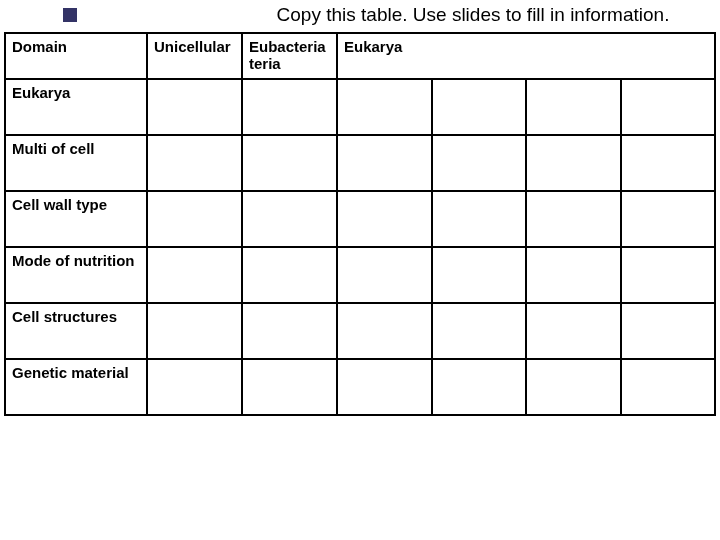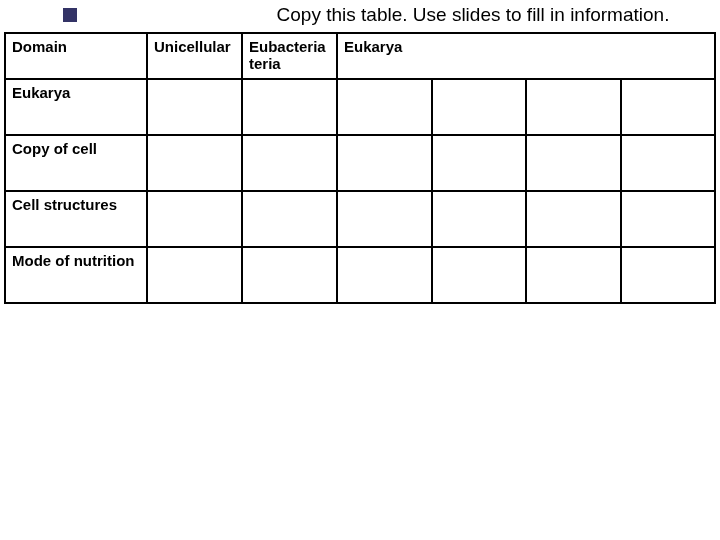--- a/index.html
+++ b/index.html
@@ -89,39 +89,57 @@
   <tr class="body-row">
     <td class="rowlabel">Eukarya</td>
     <td></td>
     <td></td>
     <td></td>
     <td></td>
     <td></td>
     <td></td>
   </tr>
   <tr class="body-row">
-    <td class="rowlabel">Copy of cell</td>
+    <td class="rowlabel">Multi of cell</td>
+    <td></td>
+    <td></td>
+    <td></td>
+    <td></td>
+    <td></td>
+    <td></td>
+  </tr>
+  <tr class="body-row">
+    <td class="rowlabel">Cell wall type</td>
+    <td></td>
+    <td></td>
+    <td></td>
+    <td></td>
+    <td></td>
+    <td></td>
+  </tr>
+  <tr class="body-row">
+    <td class="rowlabel">Mode of nutrition</td>
     <td></td>
     <td></td>
     <td></td>
     <td></td>
     <td></td>
     <td></td>
   </tr>
   <tr class="body-row">
     <td class="rowlabel">Cell structures</td>
     <td></td>
     <td></td>
     <td></td>
     <td></td>
     <td></td>
     <td></td>
   </tr>
   <tr class="body-row">
-    <td class="rowlabel">Mode of nutrition</td>
+    <td class="rowlabel">Genetic material</td>
     <td></td>
     <td></td>
     <td></td>
     <td></td>
     <td></td>
     <td></td>
   </tr>
 </tbody>
   </table>
 

